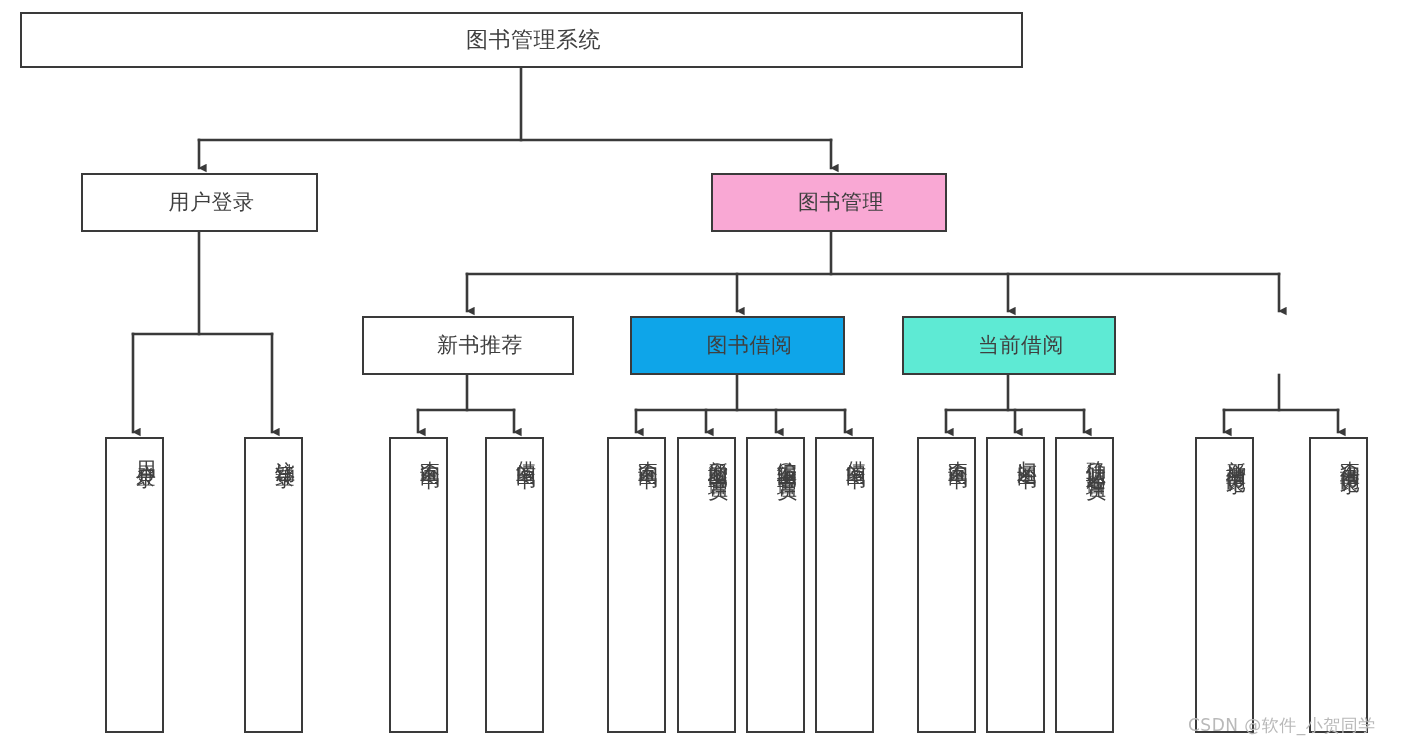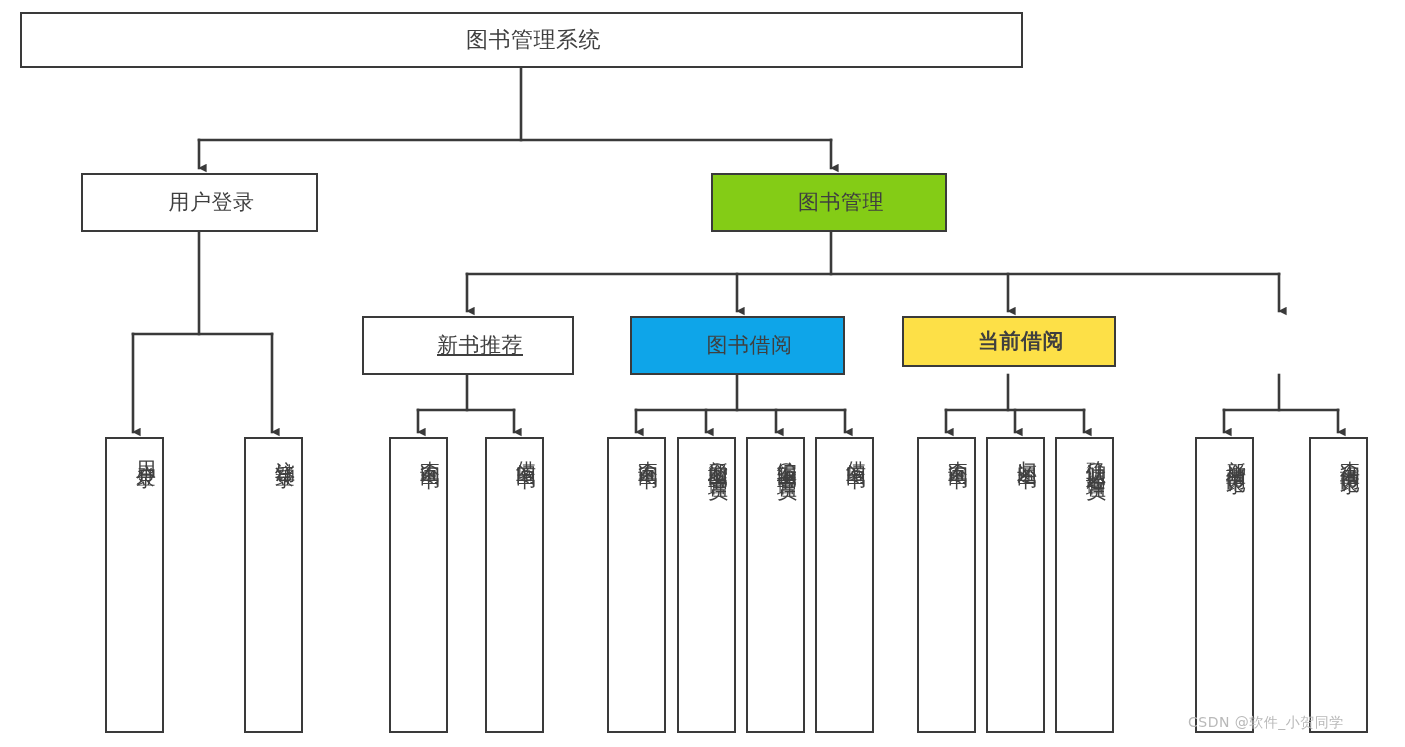--- a/index.html
+++ b/index.html
@@ -55,21 +55,21 @@
     text-orientation: upright;
     letter-spacing: 3px;
     line-height: 1;
     white-space: nowrap;
     color: #3f3f3f;
   }
   #watermark {
     position: absolute;
     left: 1188px;
     top: 714px;
-    font-size: 14px;
+    font-size: 17px;
     color: #b9b9b9;
     letter-spacing: 0.5px;
     white-space: nowrap;
     pointer-events: none;
   }
 </style>
 </head>
 <body>
 
 <div id="diagram-root">
@@ -124,31 +124,31 @@
     </g>
   </svg>
 
   <div class="node root" style="left: 20px; top: 12px; width: 1003px; height: 56px; border-color: rgb(58, 58, 58); color: rgb(63, 63, 63); background: rgb(255, 255, 255);">
     <span>图书管理系统</span>
   </div>
 
   <div class="node level2" style="left: 81px; top: 173px; width: 237px; height: 59px; border-color: rgb(58, 58, 58); color: rgb(63, 63, 63); background: rgb(255, 255, 255);">
     <span>用户登录</span>
   </div>
-  <div class="node level2" style="left: 711px; top: 173px; width: 236px; height: 59px; border-color: rgb(58, 58, 58); color: rgb(63, 63, 63); background: #84cc16;">
+  <div class="node level2" style="left: 711px; top: 173px; width: 236px; height: 59px; border-color: rgb(58, 58, 58); color: rgb(63, 63, 63); background: #f9a8d4;">
     <span>图书管理</span>
   </div>
 
-  <div class="node level3" style="left: 362px; top: 316px; width: 212px; height: 59px; border-color: rgb(58, 58, 58); color: rgb(63, 63, 63); background: rgb(255, 255, 255); text-decoration: underline;">
+  <div class="node level3" style="left: 362px; top: 316px; width: 212px; height: 59px; border-color: rgb(58, 58, 58); color: rgb(63, 63, 63); background: rgb(255, 255, 255);">
     <span>新书推荐</span>
   </div>
   <div class="node level3" style="left: 630px; top: 316px; width: 215px; height: 59px; border-color: rgb(58, 58, 58); color: rgb(63, 63, 63); background: #0ea5e9;">
     <span>图书借阅</span>
   </div>
-  <div class="node level3" style="left: 902px; top: 316px; width: 214px; height: 51px; border-color: rgb(58, 58, 58); color: rgb(63, 63, 63); background: #fde047; font-weight: bold;">
+  <div class="node level3" style="left: 902px; top: 316px; width: 214px; height: 59px; border-color: rgb(58, 58, 58); color: rgb(63, 63, 63); background: #5eead4;">
     <span>当前借阅</span>
   </div>
 
   <div class="node leaf" style="left: 105px; top: 437px; width: 59px; height: 296px; border-color: rgb(58, 58, 58); color: rgb(63, 63, 63); background: rgb(255, 255, 255);">
     <span class="vtext">用户登录</span>
   </div>
   <div class="node leaf" style="left: 244px; top: 437px; width: 59px; height: 296px; border-color: rgb(58, 58, 58); color: rgb(63, 63, 63); background: rgb(255, 255, 255);">
     <span class="vtext">注销登录</span>
   </div>
   <div class="node leaf" style="left: 389px; top: 437px; width: 59px; height: 296px; border-color: rgb(58, 58, 58); color: rgb(63, 63, 63); background: rgb(255, 255, 255);">

